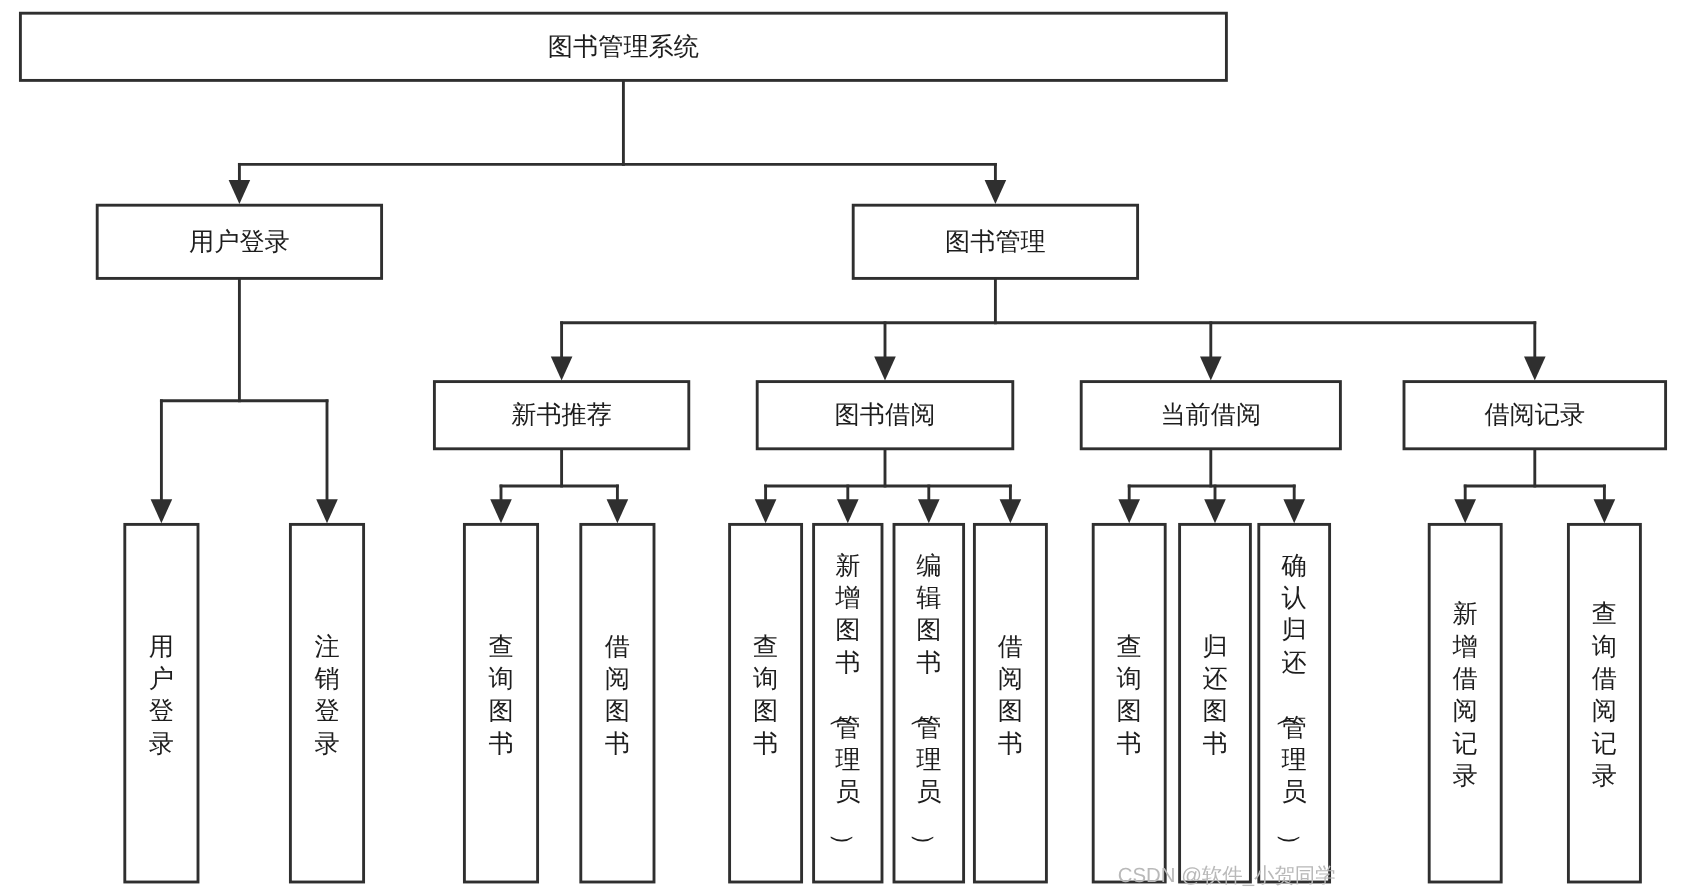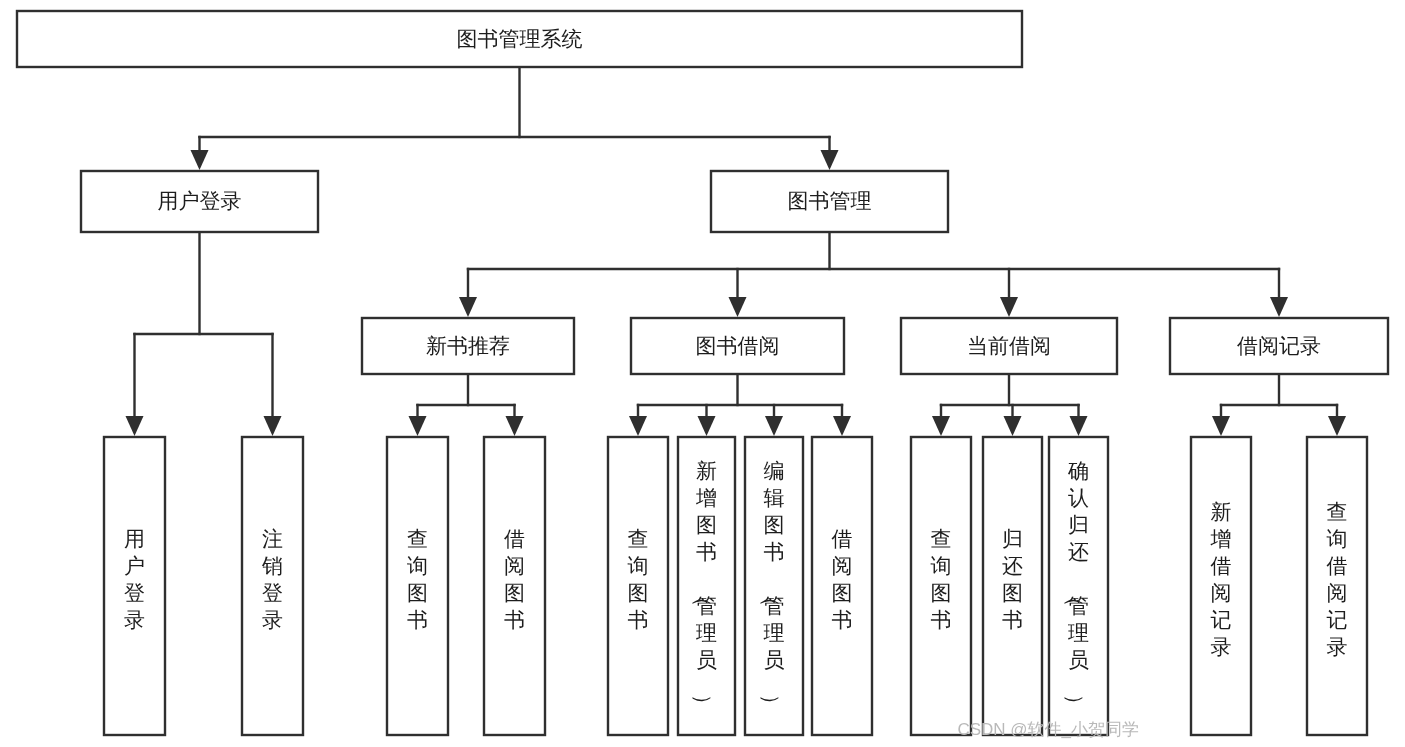--- a/index.html
+++ b/index.html
@@ -12,21 +12,20 @@
     width: 1405px;
     height: 747px;
     font-family: "Liberation Sans", "DejaVu Sans", sans-serif;
     overflow: hidden;
     position: relative;
   }
   #diagram-root {
     position: relative;
     width: 1123px;
     height: 747px;
-    padding-left: 26px;
   }
   svg#tree-svg {
     position: absolute;
     top: 0;
     left: 0;
     width: 1405px;
     height: 747px;
     display: block;
   }
   .node-box {

